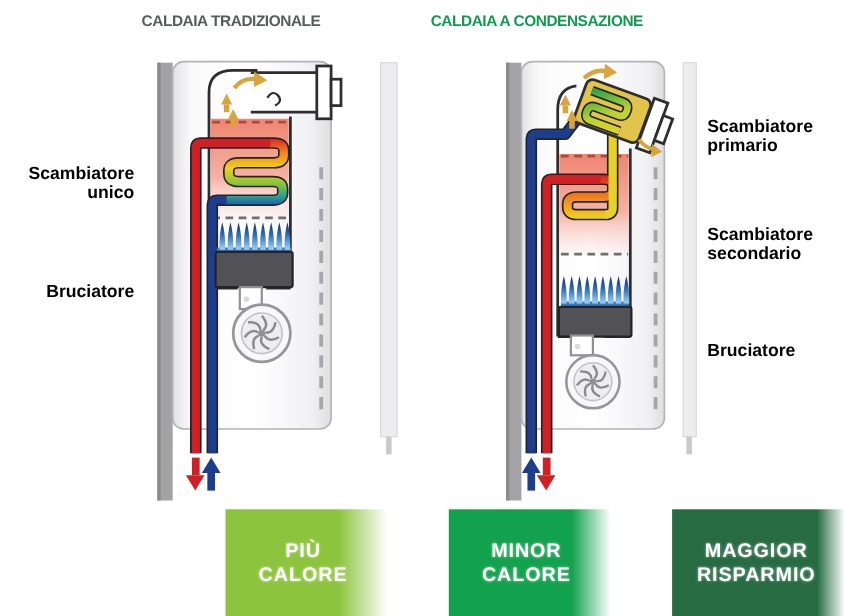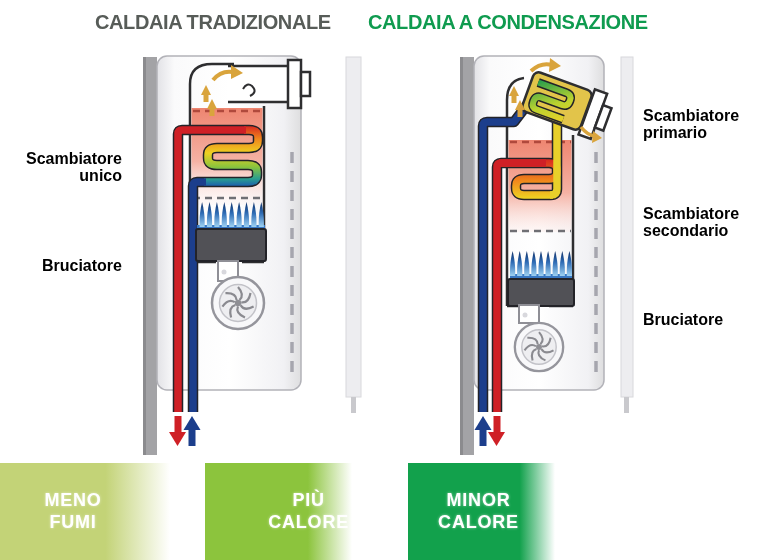--- a/index.html
+++ b/index.html
@@ -1,34 +1,34 @@
 <!DOCTYPE html>
 <html><head>
 <meta charset="utf-8">
 <style>
   html,body{margin:0;padding:0;background:#fff;}
   .stage{position:relative;width:768px;height:560px;background:#fff;overflow:hidden;
          font-family:"Liberation Sans",sans-serif;}
-  .title{position:absolute;top:11px;font-size:20px;font-weight:700;letter-spacing:-0.4px;
+  .title{position:absolute;top:11px;font-size:14px;font-weight:700;letter-spacing:-0.4px;
          text-align:center;white-space:nowrap;}
   .title.t-left{left:95px;width:230px;}
   .title.t-right{left:368px;width:240px;}
   .part-label{position:absolute;font-size:16px;font-weight:700;color:#000000;
               line-height:1.08;white-space:pre-line;}
   .pl-right-align{text-align:right;width:112px;left:10px;}
   .pl-left-align{text-align:left;left:643px;width:120px;}
   svg.diagram{position:absolute;left:0;top:0;}
   .bands{position:absolute;left:0;top:463px;width:768px;height:97px;}
   .band{position:absolute;top:0;height:97px;display:flex;align-items:center;justify-content:center;
         background:linear-gradient(90deg,var(--c) 0%,var(--c) var(--solid,70%),rgba(255,255,255,0) 100%);}
   .band-label{font-size:18px;font-weight:700;color:#ffffff;text-align:center;line-height:1.22;
               letter-spacing:0.8px;white-space:pre-line;text-shadow:0 0 3px rgba(255,255,255,.55);
               transform:translateX(var(--tx,0px));}
   .b1{left:0;width:170px;--solid:62%;}
-  .b2{left:205px;width:147px;justify-content:flex-end;--solid:70%;}
+  .b2{left:205px;width:147px;--solid:70%;}
   .b3{left:408px;width:147px;--solid:76%;}
   .b4{left:611px;width:157px;--solid:84%;}
 </style>
 </head>
 <body>
 
 <div class="stage">
 
   <div class="title t-left" style="color: rgb(87, 92, 88);">CALDAIA TRADIZIONALE</div>
   <div class="title t-right" style="color: rgb(15, 155, 79);">CALDAIA A CONDENSAZIONE</div>
@@ -259,26 +259,26 @@
 unico</div>
   <div class="part-label pl-right-align" style="top:257px">Bruciatore</div>
 
   <div class="part-label pl-left-align" style="top:107px">Scambiatore
 primario</div>
   <div class="part-label pl-left-align" style="top:205px">Scambiatore
 secondario</div>
   <div class="part-label pl-left-align" style="top:311px">Bruciatore</div>
 
   <div class="bands">
-    <div class="band b1" style="--c: #c3d377;">
-      <span class="band-label" style="--tx:-12px">MENO
-FUMI</span>
-    </div>
     <div class="band b2" style="--c: #8cc43d;">
       <span class="band-label" style="--tx:-3px">PIÙ
 CALORE</span>
     </div>
     <div class="band b3" style="--c: #12a14c;">
       <span class="band-label" style="--tx:-3px">MINOR
 CALORE</span>
     </div>
+    <div class="band b4" style="--c: #266b42;">
+      <span class="band-label" style="--tx:-2px">MAGGIOR
+RISPARMIO</span>
+    </div>
   </div>
 </div>
 
 </body></html>

